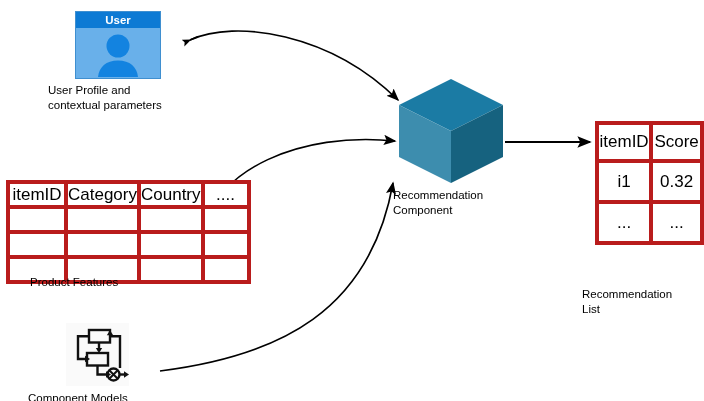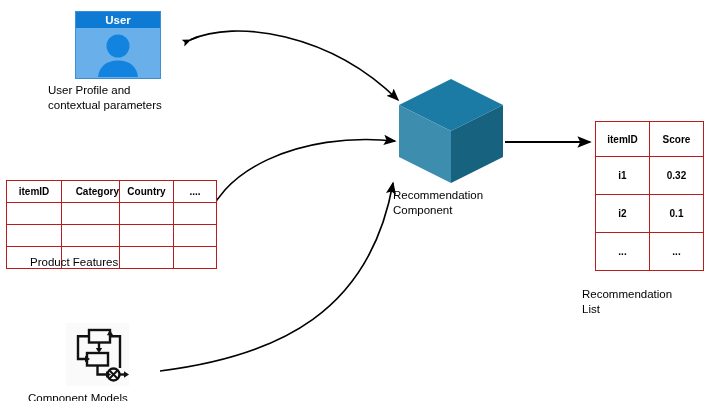--- a/index.html
+++ b/index.html
@@ -62,23 +62,23 @@
   }
 
   
   table.diagram-table {
     position: absolute;
     border-collapse: collapse;
     background: #ffffff;
   }
   table.diagram-table td,
   table.diagram-table th {
-    border: 1px solid #b91c1c;
-    font-size: 10px;
-    font-weight: bold;
+    border: 4px solid #b91c1c;
+    font-size: 17px;
+    font-weight: normal;
     text-align: center;
     padding: 0;
     background: #ffffff;
   }
 
   #product-table { left: 6px; top: 169px; }
   #product-table th { height: 21px; }
   #product-table td { height: 21px; }
   #product-table .c-itemid   { width: 54px; }
   #product-table .c-category { width: 57px; text-align: right; }
@@ -115,21 +115,21 @@
     position: absolute;
     left: 0;
     top: 0;
     width: 704px;
     height: 401px;
     pointer-events: none;
   }
 
   
   #cap-user    { left: 48px;  top: 72px;  width: 140px; }
-  #cap-product { left: 30px;  top: 244px; width: 140px; }
+  #cap-product { left: 30px;  top: 264px; width: 140px; }
   #cap-know    { left: 28px;  top: 380px; width: 140px; }
   #cap-cube    { left: 393px; top: 177px; width: 122px; }
   #cap-reclist { left: 582px; top: 276px; width: 118px; }
 </style>
 </head>
 <body>
 
 <div id="canvas">
 
   <svg id="arrows" viewBox="0 0 704 401" xmlns="http://www.w3.org/2000/svg">
@@ -255,24 +255,20 @@
         <th class="c-itemid">itemID</th>
         <th class="c-score">Score</th>
       </tr>
     </thead>
     <tbody>
       <tr>
         <td>i1</td>
         <td>0.32</td>
       </tr>
       <tr>
-        <td>i2</td>
-        <td>0.1</td>
-      </tr>
-      <tr>
         <td>...</td>
         <td>...</td>
       </tr>
     </tbody>
   </table>
   <div class="caption" id="cap-reclist">Recommendation
 List</div>
 
 </div>
 

